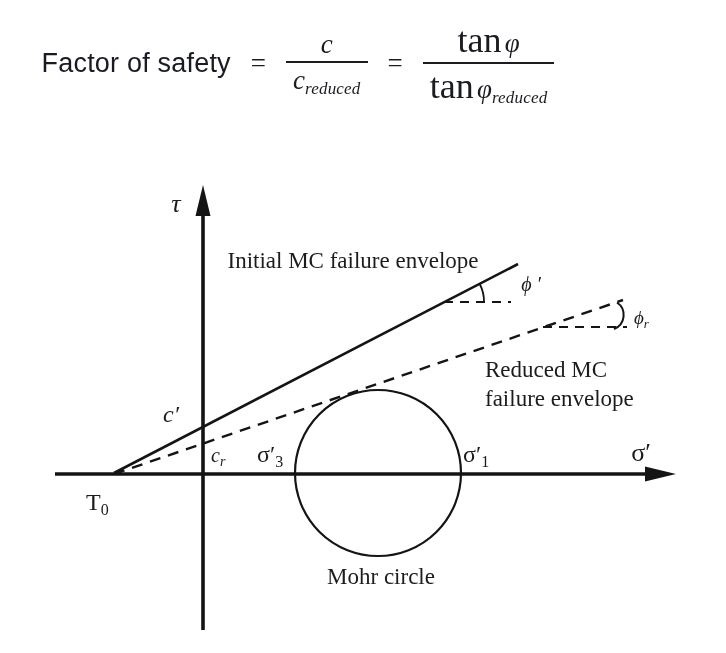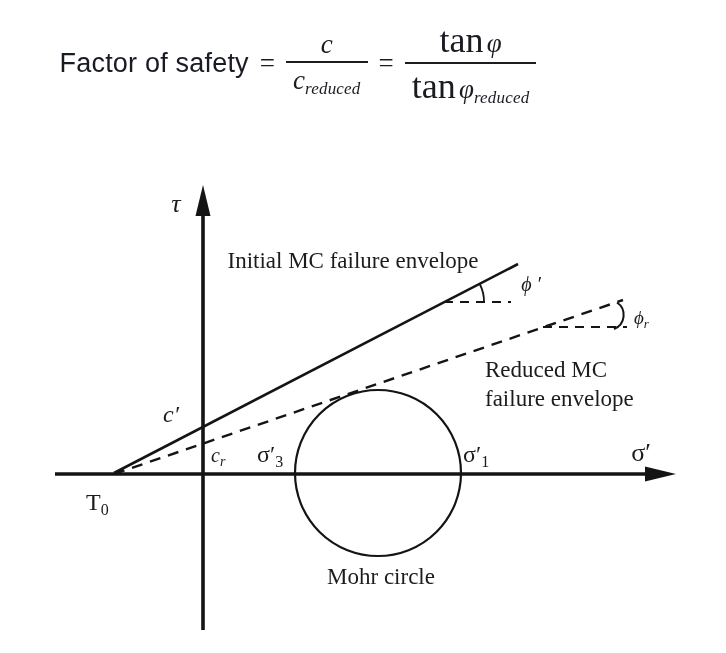--- a/index.html
+++ b/index.html
@@ -7,21 +7,21 @@
     position:relative;
     width:726px;height:653px;
     background:#ffffff;
     overflow:hidden;
     font-family:"Liberation Serif","DejaVu Serif",serif;
   }
   
   .equation{
     position:absolute;top:20px;left:0;width:582px;
     display:flex;justify-content:center;align-items:center;
-    gap:9px;padding-left:14px;box-sizing:border-box;
+    gap:18px;padding-left:14px;box-sizing:border-box;
     color:#1b1c22;
   }
   .eq-lhs{
     font-family:"Liberation Sans","DejaVu Sans",sans-serif;
     font-size:27px;color:#181a24;letter-spacing:0.2px;
   }
   .eq-sign{font-size:27px;padding:0 2px;}
   .frac{display:inline-flex;flex-direction:column;align-items:center;}
   .frac .num,.frac .den{padding:0 7px;line-height:1.15;white-space:nowrap;}
   .frac .bar{align-self:stretch;height:2px;background:#1d1d1f;margin:1px 0 2px 0;}

